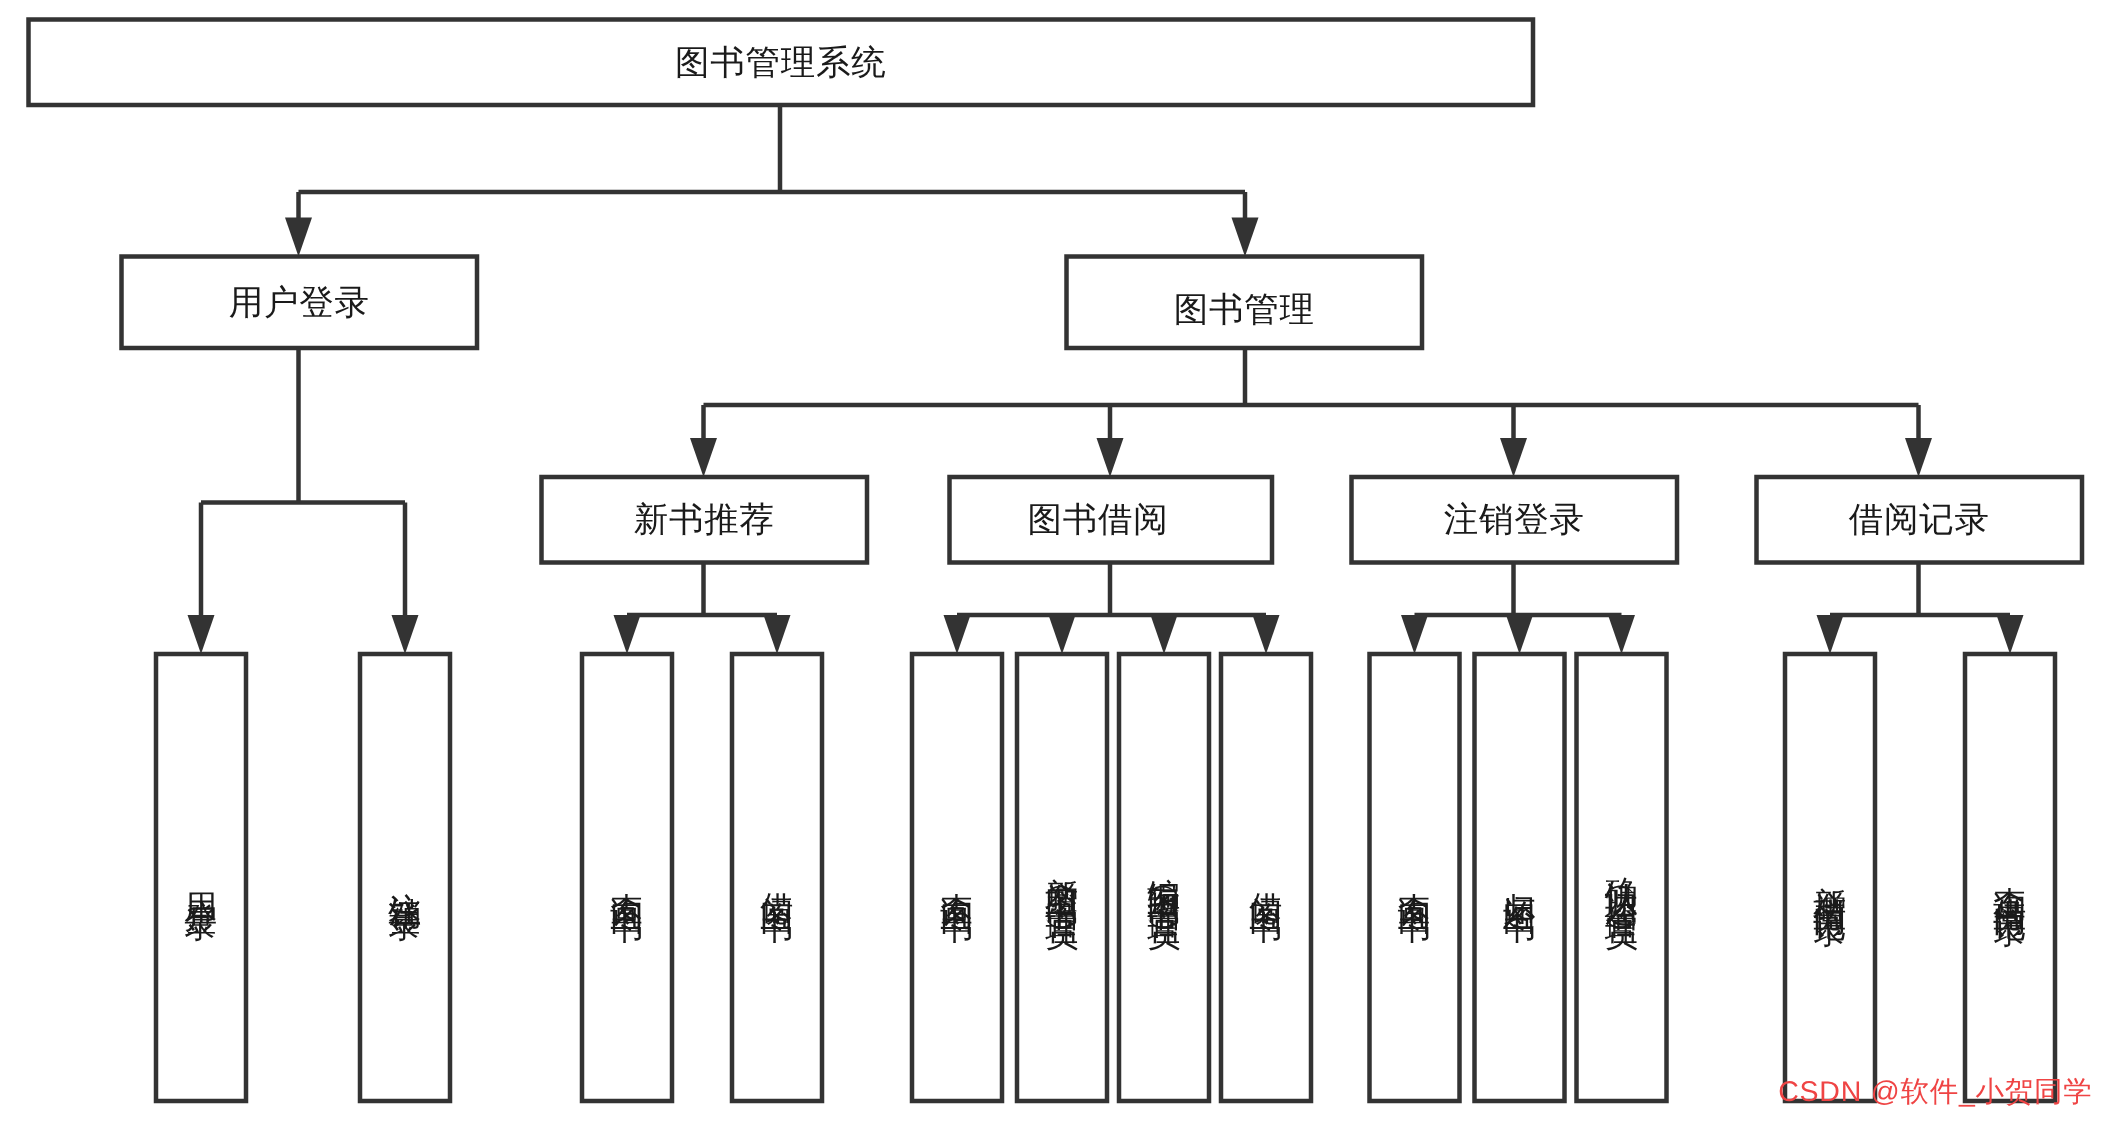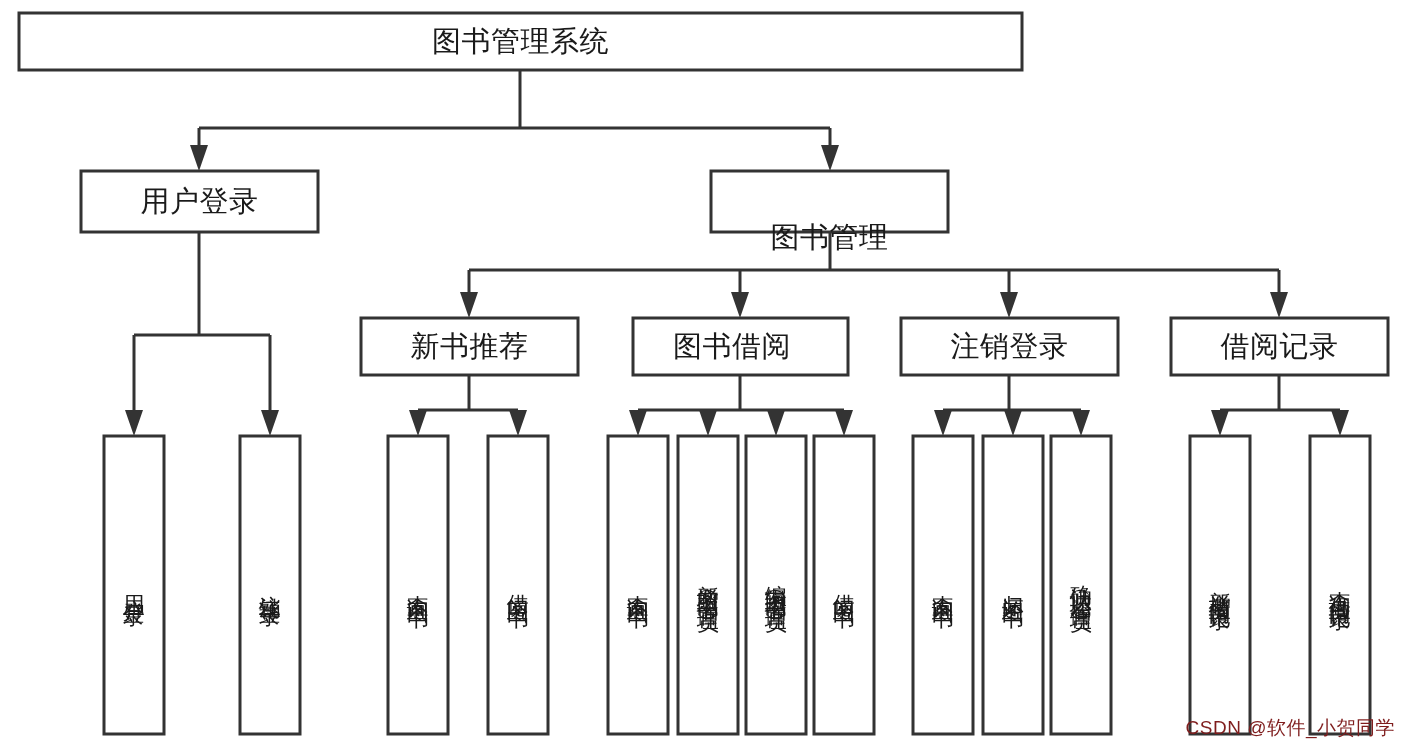--- a/index.html
+++ b/index.html
@@ -46,37 +46,37 @@
     display: flex;
     align-items: center;
     justify-content: center;
     color: #1a1a1a;
     font-family: "Liberation Sans", "DejaVu Sans", sans-serif;
     pointer-events: none;
     text-align: center;
     box-sizing: border-box;
   }
   .node-label.horiz {
-    font-size: 29px;
+    font-size: 23px;
     letter-spacing: 0.5px;
     line-height: 1.1;
   }
   .node-label.vert {
     writing-mode: vertical-rl;
     text-orientation: upright;
     font-size: 22px;
     line-height: 1.25;
     letter-spacing: 4px;
   }
   .watermark {
     position: absolute;
     right: 10px;
     bottom: 6px;
     font-size: 19px;
-    color: #7f1d1d;
+    color: #ef4444;
     font-family: "Liberation Sans", "DejaVu Sans", sans-serif;
     letter-spacing: 0.5px;
     white-space: nowrap;
     text-align: right;
   }
 </style>
 </head>
 <body>
 
 <div id="diagram-root">
@@ -181,21 +181,21 @@
       <path class="conn" d="M 1220 410 L 1220 418"></path>
       <polygon class="arrow-head" points="1220,436 1211,410 1229,410"></polygon>
       <path class="conn" d="M 1340 410 L 1340 418"></path>
       <polygon class="arrow-head" points="1340,436 1331,410 1349,410"></polygon>
     </g>
   </svg>
 
   <div class="node-label horiz" style="left:19px; top:13px; width:1003px; height:57px;">图书管理系统</div>
 
   <div class="node-label horiz" style="left:81px; top:171px; width:237px; height:61px;">用户登录</div>
-  <div class="node-label horiz" style="left:711px; top:171px; width:237px; height:72px;margin-top:31px;">图书管理</div>
+  <div class="node-label horiz" style="left:711px; top:171px; width:237px; height:72px;">图书管理</div>
 
   <div class="node-label horiz" style="left:361px; top:318px; width:217px; height:57px;">新书推荐</div>
   <div class="node-label horiz" style="left:633px; top:318px; width:198px; height:57px;">图书借阅</div>
   <div class="node-label horiz" style="left:901px; top:318px; width:217px; height:57px;">注销登录</div>
   <div class="node-label horiz" style="left:1171px; top:318px; width:217px; height:57px;">借阅记录</div>
 
   <div class="node-label vert" style="left:104px; top:436px; width:60px; height:298px;">用户登录</div>
   <div class="node-label vert" style="left:240px; top:436px; width:60px; height:298px;">注销登录</div>
 
   <div class="node-label vert" style="left:388px; top:436px; width:60px; height:298px;">查询图书</div>

